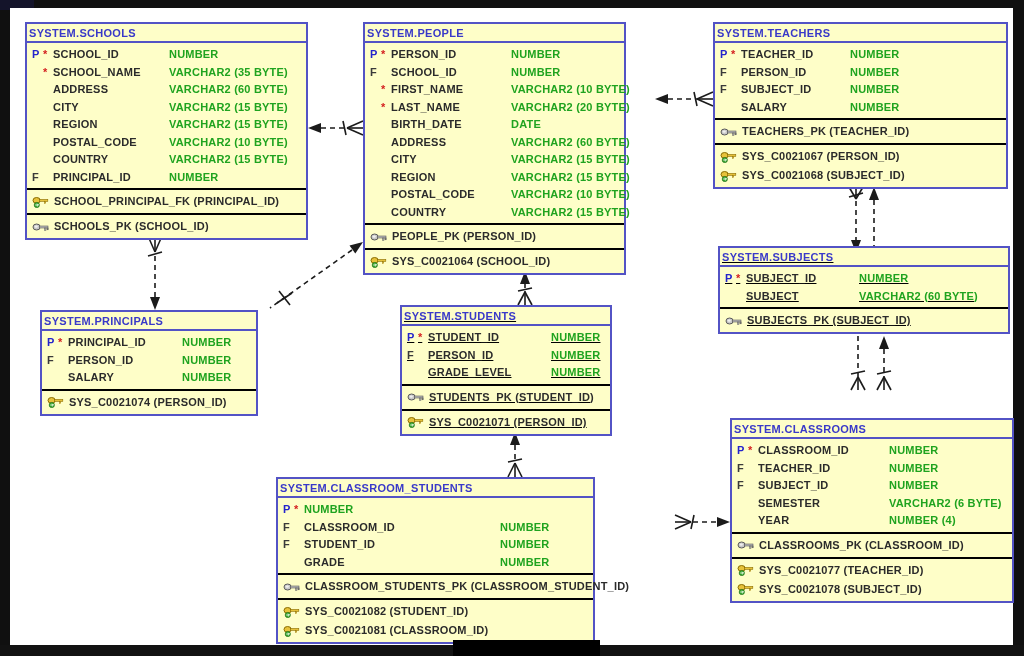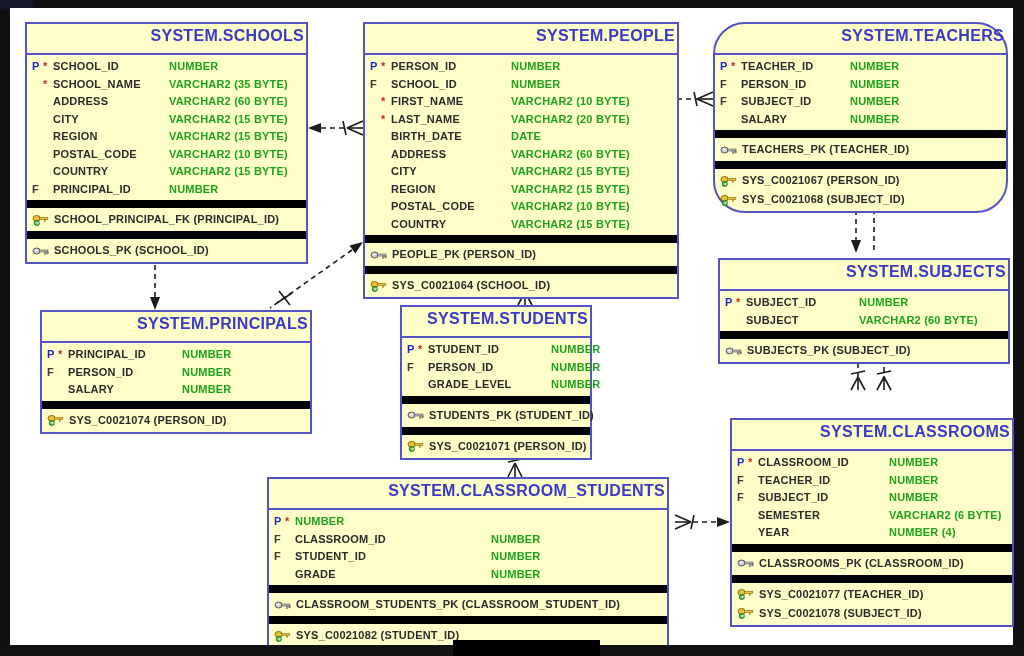--- a/index.html
+++ b/index.html
@@ -7,43 +7,43 @@
             font-family:"Liberation Sans", sans-serif; }
   .corner-shade { position:absolute; left:0; top:0; width:34px; height:10px; background:#14142a; }
   .canvas { position:absolute; left:10px; top:8px; width:1003px; height:637px; background:#ffffff; z-index:0; }
   .bottombar { position:absolute; left:0; bottom:0; width:1024px; height:11px; background:#121212; z-index:3; }
   .bezel { position:absolute; left:453px; bottom:0; width:147px; height:16px; background:#000; z-index:4; }
 
   svg.wires { position:absolute; left:0; top:0; z-index:1; }
 
   .entity { position:absolute; box-sizing:border-box; background:#fefec8; border:2px solid #5353c5;
             z-index:2; font-weight:bold; }
-  .etitle { text-align:right; font-size:16px; color:#3939c9; letter-spacing:.3px;
-            padding:3px 2px 8px 2px; border-bottom:2px solid #5353c5; white-space:nowrap; }
+  .etitle { text-align:left; font-size:11px; color:#3939c9; letter-spacing:.3px;
+            padding:3px 2px 2px 2px; border-bottom:2px solid #5353c5; white-space:nowrap; }
   .cols  { padding:3px 4px 2px 5px; }
   .crow  { display:flex; font-size:11px; line-height:17.5px; white-space:nowrap; }
   .flag  { width:11px; color:#2424cc; flex:none; }
   .flag.f{ color:#3a3a3a; }
   .star  { width:10px; color:#d42020; flex:none; }
   .cname { width:var(--namew,115px); color:#2b2b2b; letter-spacing:.2px; flex:none; }
   .ctype { color:#1fa31f; letter-spacing:.2px; }
-  .keys  { border-top:8px solid #000000; padding:2px 10px 2px 5px; }
+  .keys  { border-top:2px solid #000000; padding:2px 10px 2px 5px; }
   .krow  { display:flex; align-items:center; font-size:11px; line-height:19px;
            color:#2b2b2b; white-space:nowrap; letter-spacing:.2px; }
   .kicon { flex:none; width:18px; height:12px; margin-right:4px; }
 
   
   .e-schools            { left:25px;  top:22px;  width:283px; --namew:116px; }
-  .e-people             { left:363px; top:22px;  width:316px; --namew:120px; }
-  .e-teachers           { left:713px; top:22px;  width:295px;border-radius:32px; --namew:109px; }
-  .e-principals         { left:40px;  top:310px; width:272px; --namew:114px; }
-  .e-students           { left:400px; top:305px; width:192px; --namew:123px; }
-  .e-subjects           { left:718px; top:258px; width:292px; --namew:113px; }
+  .e-people             { left:363px; top:22px;  width:263px; --namew:120px; }
+  .e-teachers           { left:713px; top:22px;  width:295px; --namew:109px; }
+  .e-principals         { left:40px;  top:310px; width:218px; --namew:114px; }
+  .e-students           { left:400px; top:305px; width:212px;text-decoration:underline; --namew:123px; }
+  .e-subjects           { left:718px; top:246px; width:292px;text-decoration:underline; --namew:113px; }
   .e-classrooms         { left:730px; top:390px; width:284px;margin-top:28px; --namew:131px; }
-  .e-classroom_students { left:267px; top:477px; width:402px; --namew:196px; }
+  .e-classroom_students { left:276px; top:477px; width:319px; --namew:196px; }
 </style>
 </head>
 <body>
 
 <div class="screen">
   <div class="corner-shade"></div>
   <div class="canvas"></div>
 
   <svg class="wires" width="1024" height="656">
     <g stroke="#1b1b1b" stroke-width="1.6" fill="none">
@@ -599,19 +599,20 @@
           <span>SYS_C0021082 (STUDENT_ID)</span>
         </div>
         <div class="krow">
           <svg class="kicon" viewBox="0 0 18 12">
             <ellipse cx="4.6" cy="4.4" rx="3.6" ry="2.9" fill="#e7c23a" stroke="#8a6d00"></ellipse>
             <rect x="7.6" y="3.4" width="8.2" height="1.9" fill="#e7c23a" stroke="#8a6d00" stroke-width="0.6"></rect>
             <rect x="12.4" y="5.2" width="1.3" height="2.2" fill="#e7c23a" stroke="#8a6d00" stroke-width="0.5"></rect>
             <circle cx="4.8" cy="9" r="2.6" fill="#3aa832" stroke="#1c6e17" stroke-width="0.7"></circle>
             <path d="M3.4 9 L6.4 9 M5.2 7.8 L6.4 9 L5.2 10.2" stroke="#fff" stroke-width="0.9" fill="none"></path>
           </svg>
+          <span>SYS_C0021081 (CLASSROOM_ID)</span>
         </div>
       </div>
     </div>
 
   <div class="bottombar"></div>
   <div class="bezel"></div>
 </div>
 
 </body></html>

